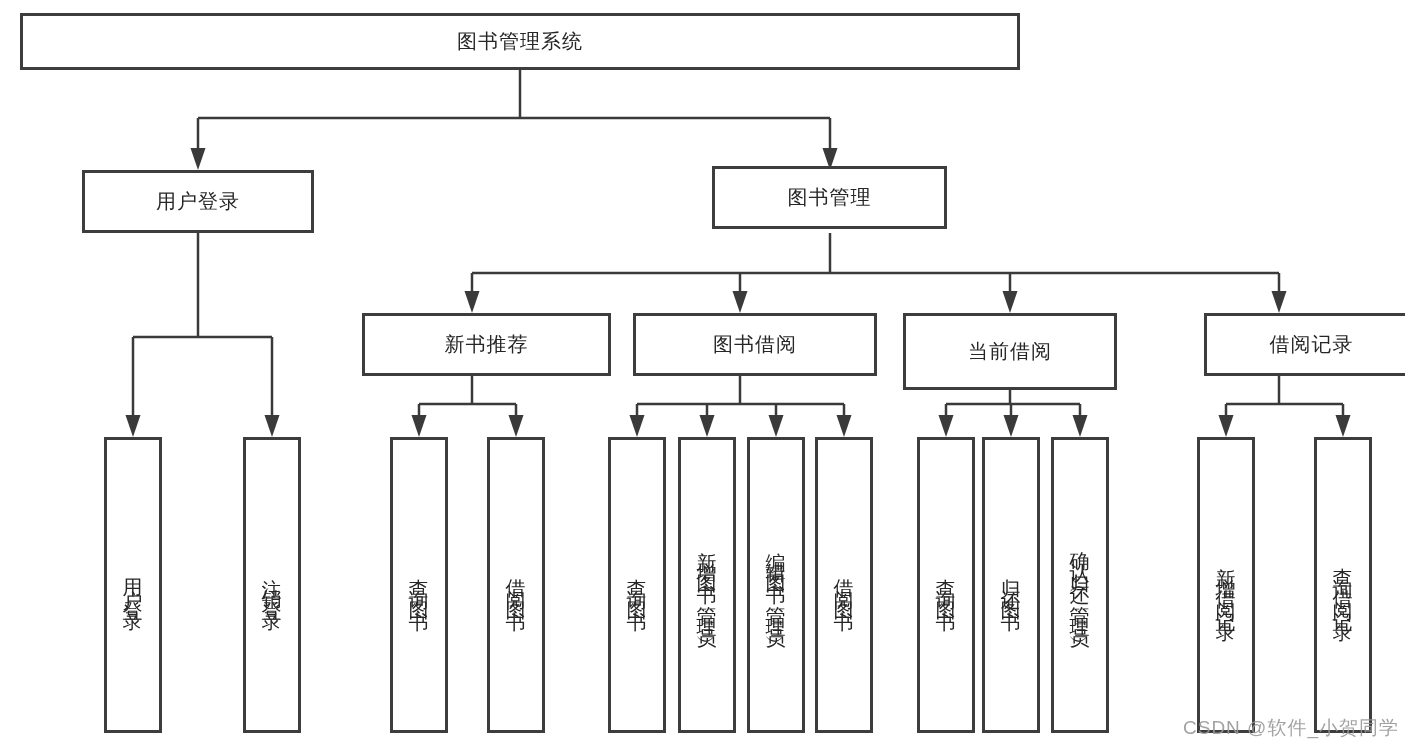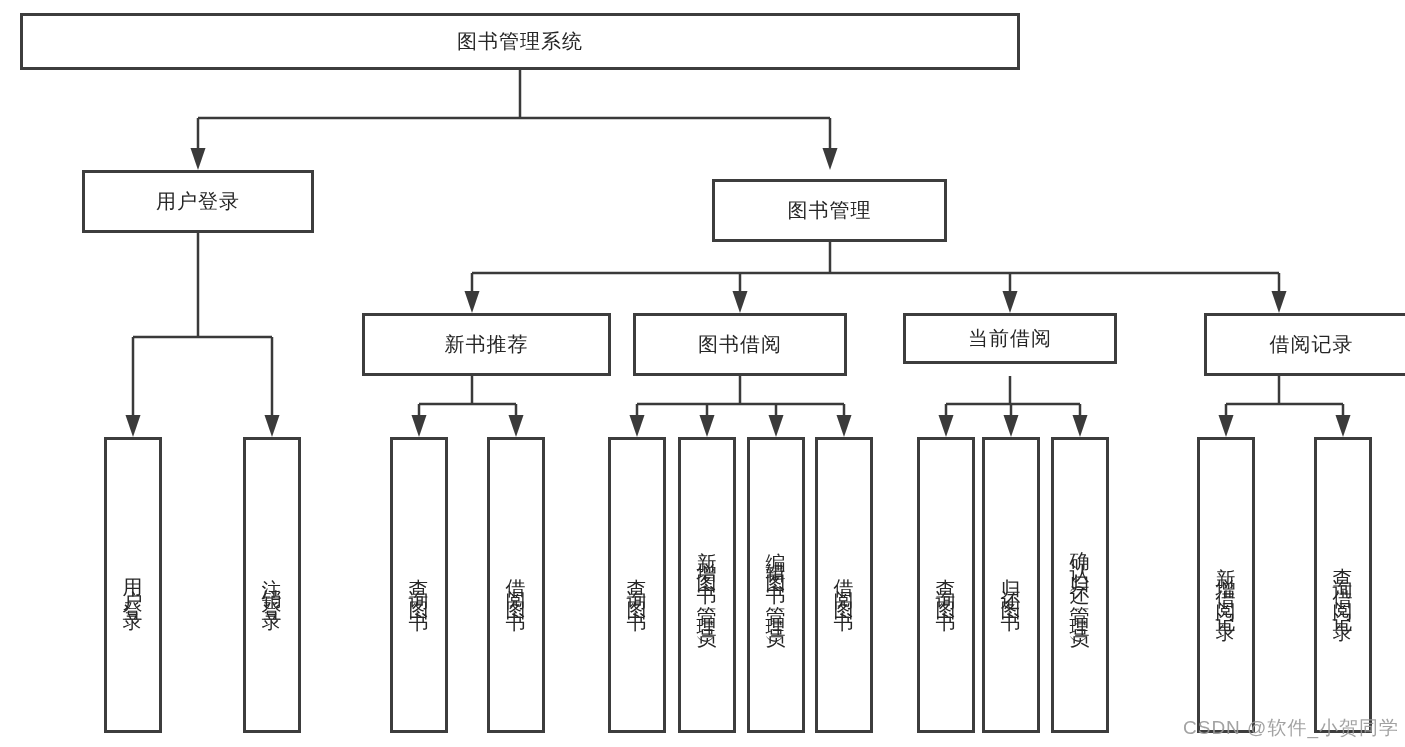--- a/index.html
+++ b/index.html
@@ -97,25 +97,25 @@
       <polygon points="1003.5,415 1018.5,415 1011,437"></polygon>
       <polygon points="1072.5,415 1087.5,415 1080,437"></polygon>
       <polygon points="1218.5,415 1233.5,415 1226,437"></polygon>
       <polygon points="1335.5,415 1350.5,415 1343,437"></polygon>
     </g>
   </svg>
 
   <div class="box hbox" style="left:20px; top:13px; width:1000px; height:57px;">图书管理系统</div>
 
   <div class="box hbox" style="left:82px; top:170px; width:232px; height:63px;">用户登录</div>
-  <div class="box hbox" style="left:712px; top:179px; width:235px; height:63px;">图书管理</div>
+  <div class="box hbox" style="left:712px; top:166px; width:235px; height:63px;">图书管理</div>
 
   <div class="box hbox" style="left:362px; top:313px; width:249px; height:63px;">新书推荐</div>
-  <div class="box hbox" style="left:633px; top:313px; width:214px; height:63px;">图书借阅</div>
-  <div class="box hbox" style="left:903px; top:313px; width:214px; height:51px;">当前借阅</div>
+  <div class="box hbox" style="left:633px; top:313px; width:244px; height:63px;">图书借阅</div>
+  <div class="box hbox" style="left:903px; top:313px; width:214px; height:77px;">当前借阅</div>
   <div class="box hbox" style="left:1204px; top:313px; width:215px; height:63px;">借阅记录</div>
 
   <div class="box vbox" style="left:104px; top:437px; width:58px; height:296px;">
     <span class="vtext">用户登录</span>
   </div>
   <div class="box vbox" style="left:243px; top:437px; width:58px; height:296px;">
     <span class="vtext">注销登录</span>
   </div>
 
   <div class="box vbox" style="left:390px; top:437px; width:58px; height:296px;">

